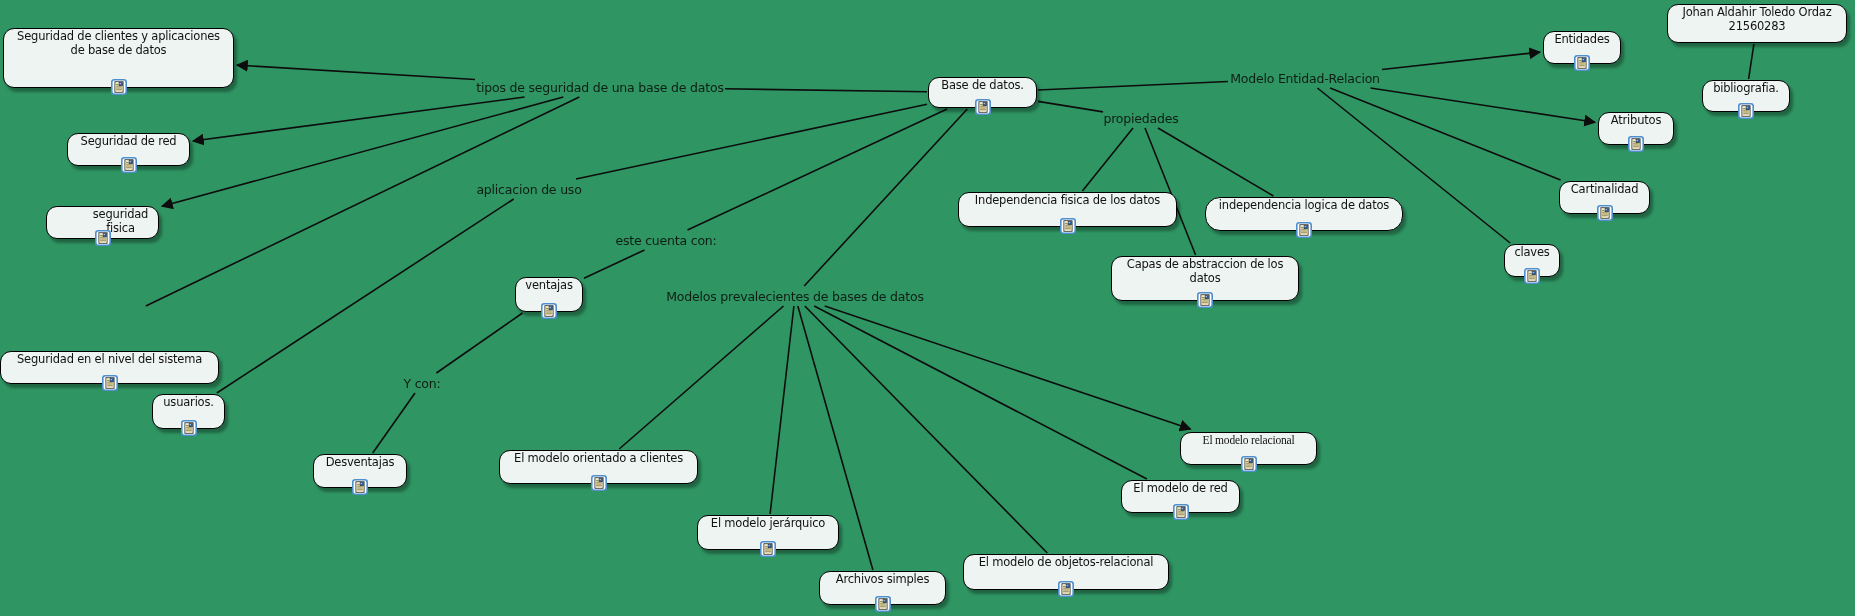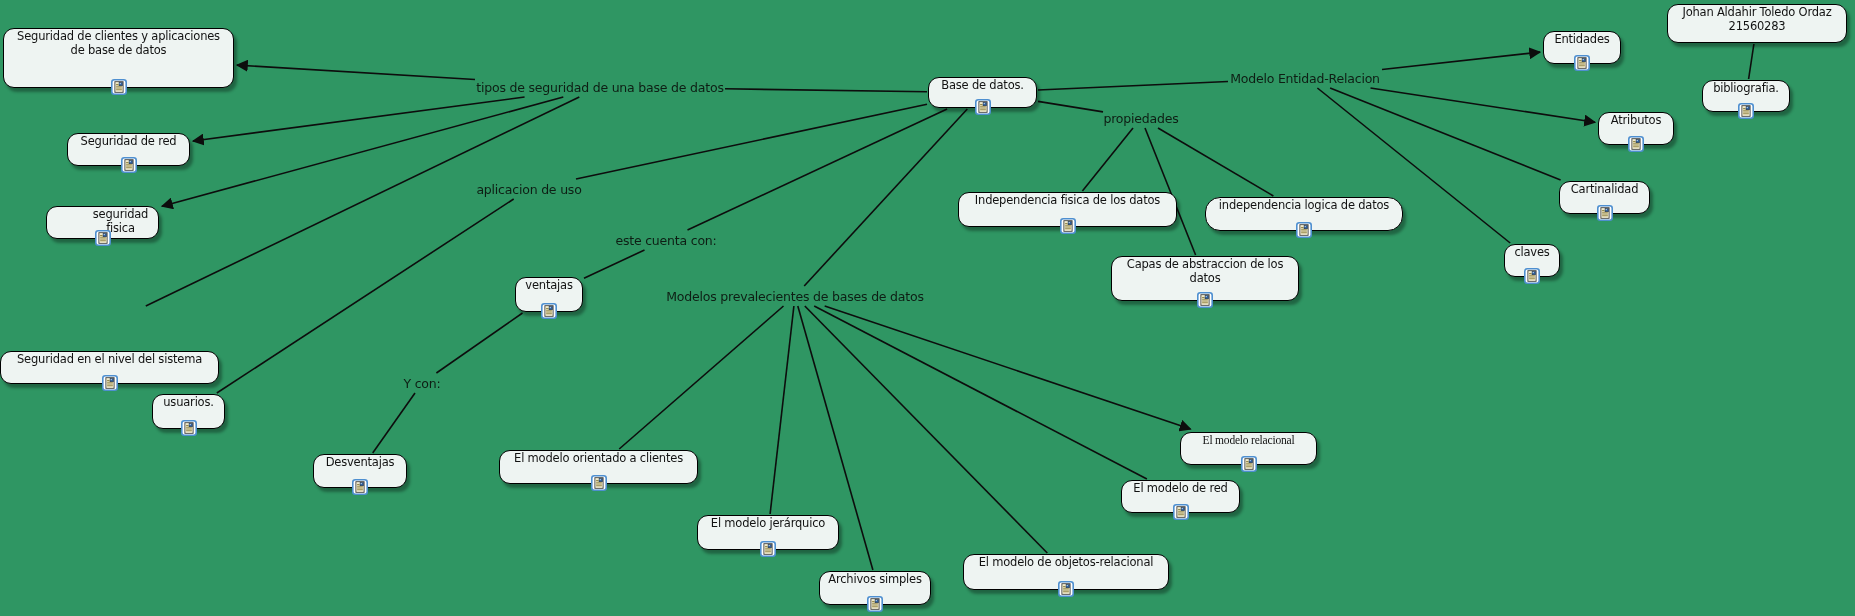--- a/index.html
+++ b/index.html
@@ -272,21 +272,21 @@
     <div class="node" style="left: 697px; top: 515px; width: 142px; height: 35px; background: rgb(238, 244, 242); border-color: rgb(0, 0, 0); color: rgb(18, 18, 18);"><span class="node-label">El modelo jerárquico</span><svg class="res-icon" viewBox="0 0 16 16" xmlns="http://www.w3.org/2000/svg">
       <rect x="0.8" y="0.8" width="14.4" height="14.4" rx="2.4" fill="#ffffff" stroke="#4e8fd0" stroke-width="1.6"></rect>
       <rect x="3.9" y="2.7" width="8.2" height="10.6" fill="#fdf7da" stroke="#3c3c3c" stroke-width="0.9"></rect>
       <line x1="5.1" y1="5.4" x2="7.6" y2="5.4" stroke="#7a6d28" stroke-width="0.9"></line>
       <line x1="5.1" y1="7.2" x2="10.9" y2="7.2" stroke="#7a6d28" stroke-width="0.9"></line>
       <line x1="5.1" y1="9.0" x2="10.9" y2="9.0" stroke="#7a6d28" stroke-width="0.9"></line>
       <line x1="5.1" y1="10.8" x2="10.9" y2="10.8" stroke="#7a6d28" stroke-width="0.9"></line>
       <rect x="8.1" y="3.6" width="3.3" height="3.1" fill="#2e5f9e" stroke="#20344f" stroke-width="0.6"></rect>
       <rect x="8.7" y="4.1" width="1.1" height="1.0" fill="#cfe3f7"></rect>
     </svg></div>
-    <div class="node" style="left: 819px; top: 571px; width: 112px; height: 34px; background: rgb(238, 244, 242); border-color: rgb(0, 0, 0); color: rgb(18, 18, 18);"><span class="node-label">Archivos simples</span><svg class="res-icon" viewBox="0 0 16 16" xmlns="http://www.w3.org/2000/svg">
+    <div class="node" style="left: 819px; top: 571px; width: 127px; height: 34px; background: rgb(238, 244, 242); border-color: rgb(0, 0, 0); color: rgb(18, 18, 18);"><span class="node-label">Archivos simples</span><svg class="res-icon" viewBox="0 0 16 16" xmlns="http://www.w3.org/2000/svg">
       <rect x="0.8" y="0.8" width="14.4" height="14.4" rx="2.4" fill="#ffffff" stroke="#4e8fd0" stroke-width="1.6"></rect>
       <rect x="3.9" y="2.7" width="8.2" height="10.6" fill="#fdf7da" stroke="#3c3c3c" stroke-width="0.9"></rect>
       <line x1="5.1" y1="5.4" x2="7.6" y2="5.4" stroke="#7a6d28" stroke-width="0.9"></line>
       <line x1="5.1" y1="7.2" x2="10.9" y2="7.2" stroke="#7a6d28" stroke-width="0.9"></line>
       <line x1="5.1" y1="9.0" x2="10.9" y2="9.0" stroke="#7a6d28" stroke-width="0.9"></line>
       <line x1="5.1" y1="10.8" x2="10.9" y2="10.8" stroke="#7a6d28" stroke-width="0.9"></line>
       <rect x="8.1" y="3.6" width="3.3" height="3.1" fill="#2e5f9e" stroke="#20344f" stroke-width="0.6"></rect>
       <rect x="8.7" y="4.1" width="1.1" height="1.0" fill="#cfe3f7"></rect>
     </svg></div>
     <div class="node" style="left: 963px; top: 554px; width: 206px; height: 36px; background: rgb(238, 244, 242); border-color: rgb(0, 0, 0); color: rgb(18, 18, 18);"><span class="node-label">El modelo de objetos-relacional</span><svg class="res-icon" viewBox="0 0 16 16" xmlns="http://www.w3.org/2000/svg">

